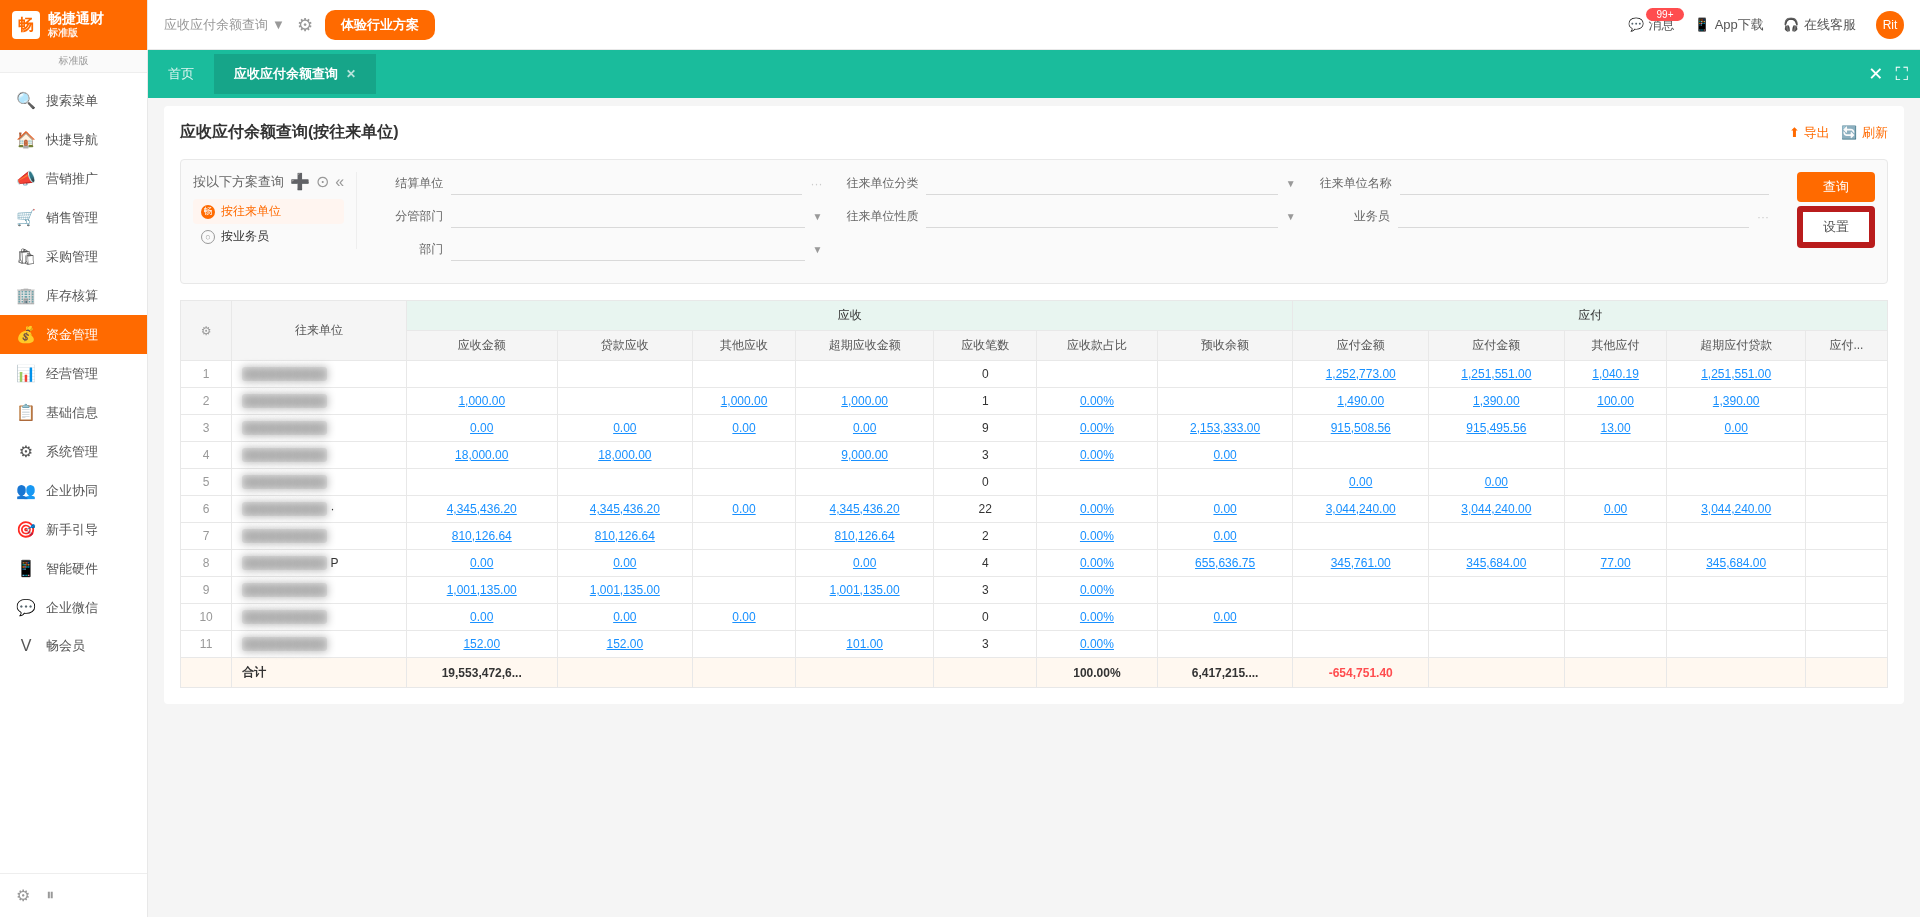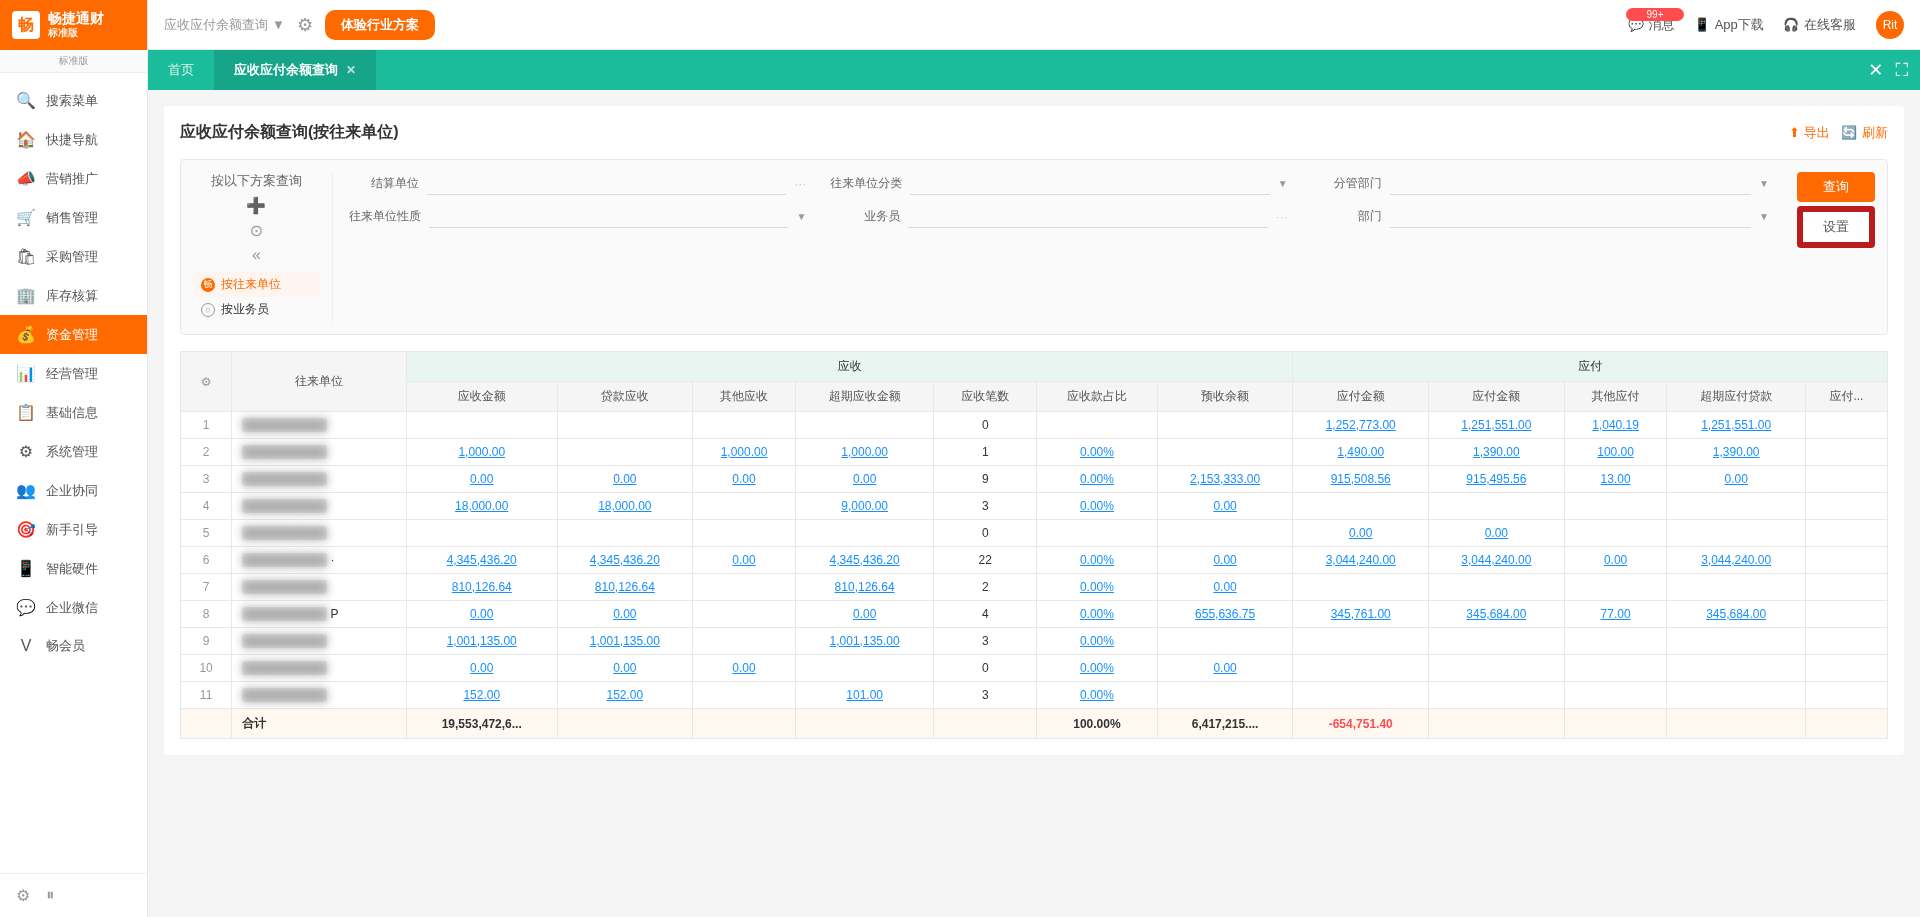--- a/index.html
+++ b/index.html
@@ -36,27 +36,27 @@
       display: flex; align-items: center; padding: 0 16px; gap: 12px;
     }
     .topbar-breadcrumb { display: flex; align-items: center; gap: 4px; color: #999; font-size: 13px; }
     .topbar-settings { font-size: 18px; color: #999; cursor: pointer; }
     .topbar-btn-trial {
       background: #ff6a00; color: #fff; border: none; border-radius: 10px;
       padding: 6px 16px; cursor: pointer; font-size: 13px; font-weight: bold;
     }
     .topbar-right { margin-left: auto; display: flex; align-items: center; gap: 20px; }
     .topbar-right-item { display: flex; align-items: center; gap: 4px; color: #555; font-size: 13px; cursor: pointer; position: relative; }
-    .badge { background: #ff4d4f; color: #fff; border-radius: 10px; font-size: 10px; padding: 1px 21px; position: absolute; top: -8px; right: -10px; }
+    .badge { background: #ff4d4f; color: #fff; border-radius: 10px; font-size: 10px; padding: 1px 11px; position: absolute; top: -8px; right: -10px; }
     .topbar-user { display: flex; align-items: center; gap: 6px; cursor: pointer; }
     .avatar { width: 28px; height: 28px; background: #ff6a00; border-radius: 50%; color: #fff; display: flex; align-items: center; justify-content: center; font-size: 12px; }
 
     
     .tabbar {
-      position: fixed; left: 148px; top: 50px; right: 0; height: 40px;
+      position: fixed; left: 148px; top: 50px; right: 0; height: 48px;
       background: #1abc9c; display: flex; align-items: center; z-index: 98; padding: 0 0;
     }
     .tab {
       height: 40px; display: flex; align-items: center; padding: 0 20px; cursor: pointer;
       color: rgba(255,255,255,0.85); font-size: 13px; gap: 8px;
     }
     .tab.active { background: rgba(0,0,0,0.12); color: #fff; font-weight: bold; }
     .tab-close { font-size: 12px; opacity: 0.7; }
     .tabbar-right { margin-left: auto; display: flex; align-items: center; gap: 12px; padding-right: 12px; }
     .tabbar-right-btn { color: #fff; font-size: 18px; cursor: pointer; }
@@ -242,21 +242,21 @@
           <span>🔄</span>
           <span>刷新</span>
         </div>
       </div>
     </div>
 
     <div class="search-form">
       <div style="display:flex; gap:0; align-items:flex-start;">
 
         <div style="min-width:140px; padding-right:12px; border-right:1px solid #eee; margin-right:16px;">
-          <div style="display:flex; align-items:center; gap:6px; margin-bottom:8px;flex-direction:column;">
+          <div style="display:flex; align-items:center; gap:6px; margin-bottom:8px;">
             <span class="search-label">按以下方案查询</span>
             <span class="search-add-btn">➕</span>
             <span class="search-more-btn">⊙</span>
             <span class="search-more-btn">«</span>
           </div>
           <div class="scheme-btn active">
             <span class="dot">畅</span>
             <span>按往来单位</span>
           </div>
           <div class="scheme-btn">
@@ -270,20 +270,24 @@
 
             <div class="field-row">
               <span class="field-label">结算单位</span>
               <input class="field-input" type="text" style="">
               <span class="field-dots">···</span>
             </div>
             <div class="field-row">
               <span class="field-label">往来单位分类</span>
               <select class="field-select"><option></option></select>
               <span class="field-arrow">▼</span>
+            </div>
+            <div class="field-row">
+              <span class="field-label">往来单位名称</span>
+              <input class="field-input" type="text" style="">
             </div>
 
             <div class="field-row">
               <span class="field-label">分管部门</span>
               <select class="field-select"><option></option></select>
               <span class="field-arrow">▼</span>
             </div>
             <div class="field-row">
               <span class="field-label">往来单位性质</span>
               <select class="field-select"><option></option></select>

